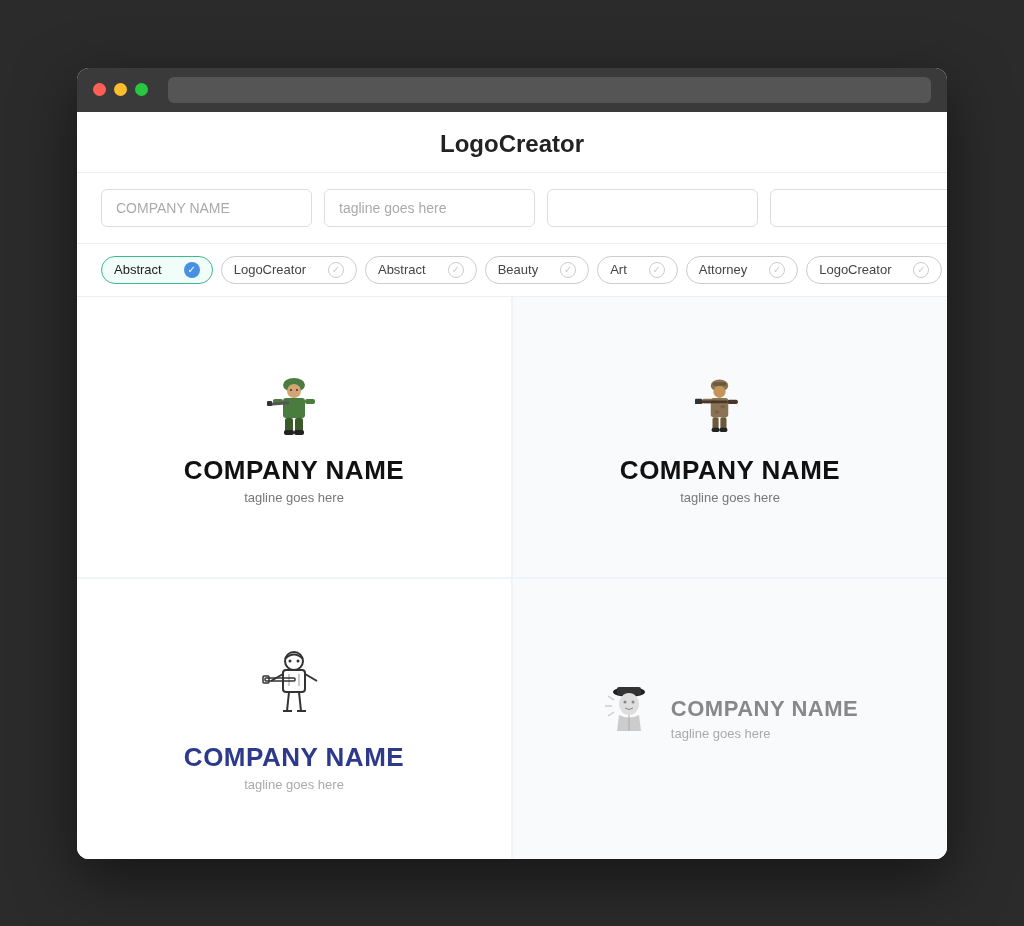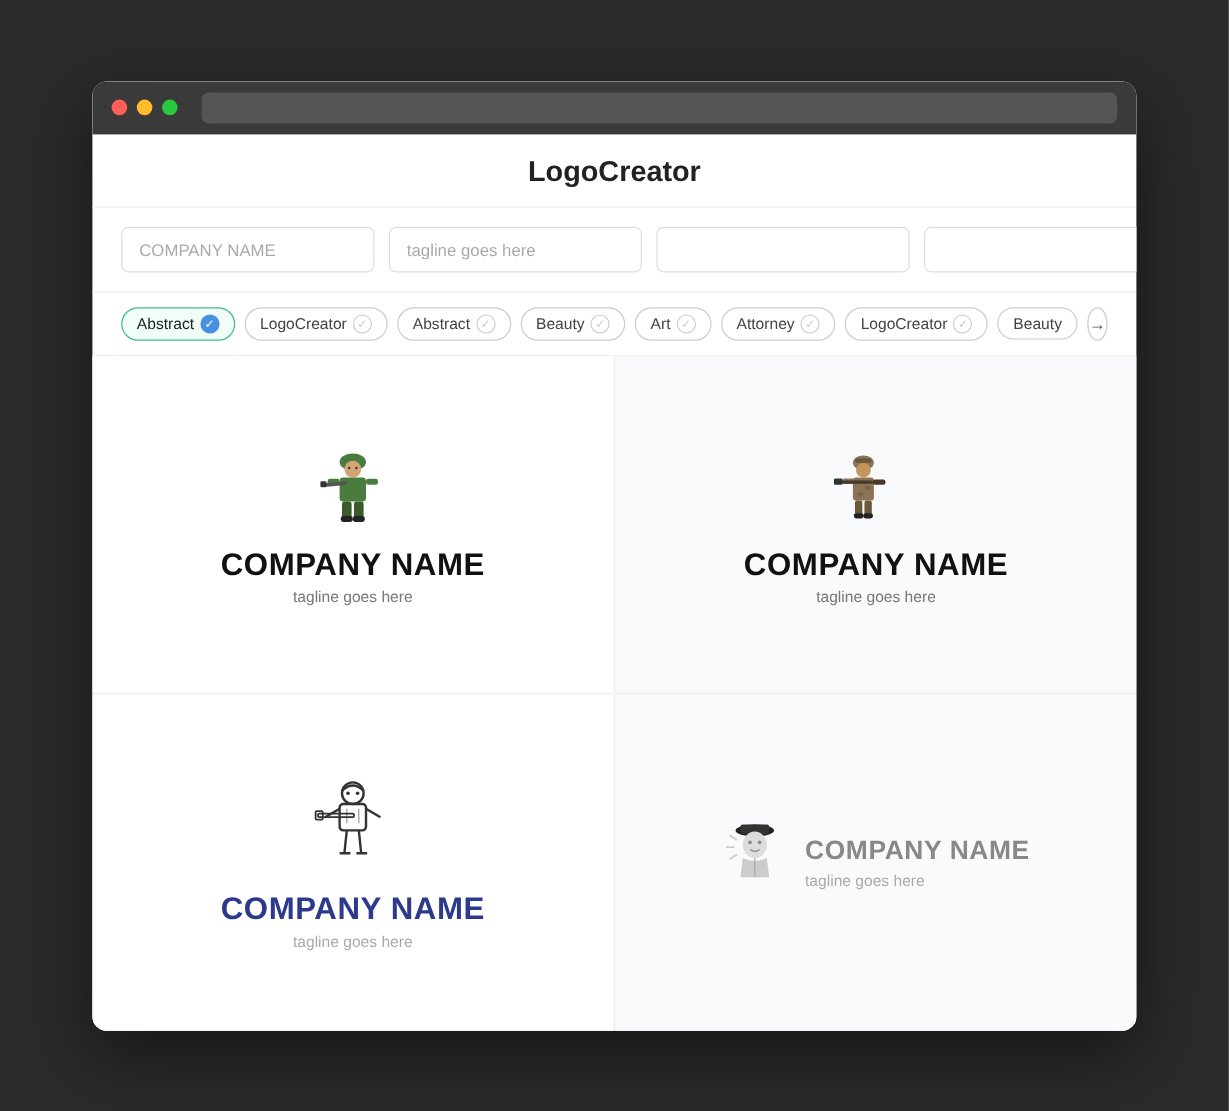--- a/index.html
+++ b/index.html
@@ -71,21 +71,21 @@
       display: flex;
       align-items: center;
       gap: 8px;
       padding: 12px 24px;
       border-bottom: 1px solid #eee;
       overflow: hidden;
     }
     .filter-chip {
       display: flex;
       align-items: center;
-      gap: 5px;
+      gap: 22px;
       padding: 5px 12px;
       border-radius: 20px;
       border: 1.5px solid #ccc;
       font-size: 13px;
       color: #444;
       cursor: pointer;
       white-space: nowrap;
       background: #fff;
     }
     .filter-chip.active {

